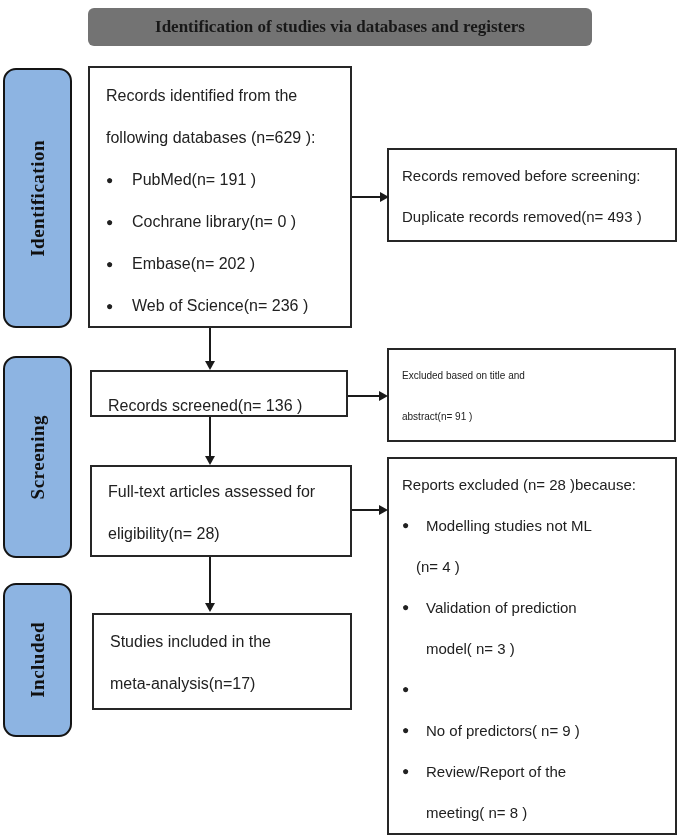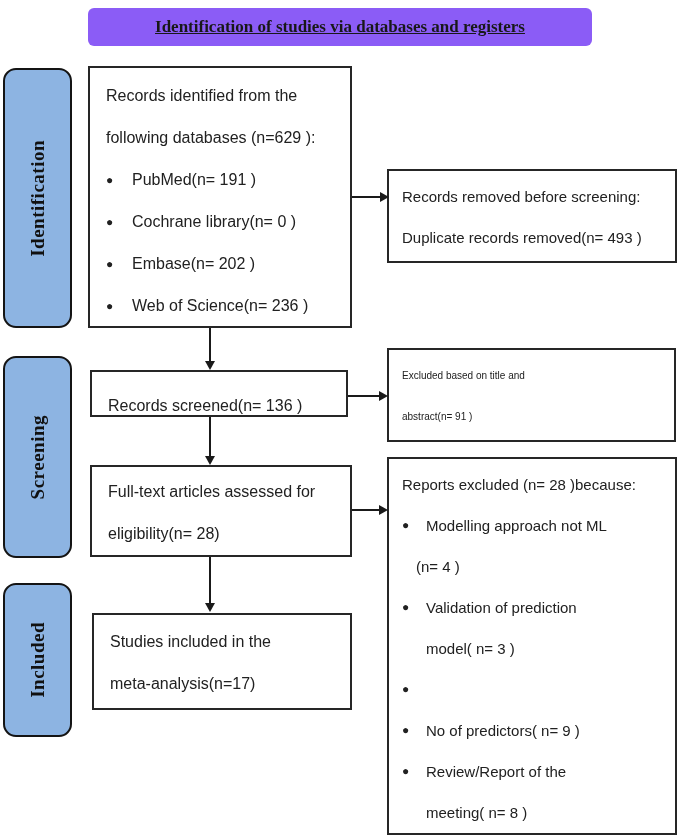--- a/index.html
+++ b/index.html
@@ -31,41 +31,41 @@
   }
   
   .box {
     position:absolute; background:#ffffff; border:2px solid #262626;
     font-size:16px; color:#212121;
   }
   .b-identified { left:88px; top:66px; width:264px; height:262px; padding:7px 10px 0 16px; line-height:42px; }
   .b-screened   { left:90px; top:370px; width:258px; height:47px; display:flex; align-items:flex-end; padding-left:16px; }
   .b-fulltext   { left:90px; top:465px; width:262px; height:92px; padding:4px 10px 0 16px; line-height:42px; }
   .b-included   { left:92px; top:613px; width:260px; height:97px; padding:6px 10px 8px 16px; line-height:42px; }
-  .b-removed    { left:387px; top:148px; width:290px; height:94px; padding:5px 8px 0 13px; line-height:41px; font-size:15px;margin-top:21px; }
+  .b-removed    { left:387px; top:148px; width:290px; height:94px; padding:5px 8px 0 13px; line-height:41px; font-size:15px; }
   .b-titleabs   { left:387px; top:348px; width:289px; height:94px; padding:5px 8px 0 13px; line-height:41px; font-size:10px; }
   .b-reports    { left:387px; top:457px; width:290px; height:378px; padding:5px 8px 0 13px; line-height:41px; font-size:15px; }
   .ln { white-space:nowrap; }
   .bl { display:flex; }
   .mk { width:26px; flex:none; font-size:12px; }
   .b-reports .mk { width:24px; }
   .cont { padding-left:24px; }
   .cont-tight { margin-left:-10px; }
   
   .aline { position:absolute; background:#1a1a1a; }
   .ahead { position:absolute; width:0; height:0; }
   .ahead.right { border-top:5px solid transparent; border-bottom:5px solid transparent; border-left:9px solid #1a1a1a; }
   .ahead.down  { border-left:5px solid transparent; border-right:5px solid transparent; border-top:9px solid #1a1a1a; }
 </style>
 </head>
 <body>
 
 <div class="canvas">
 
-  <div class="banner" style="background-color: #8b5cf6; text-decoration: underline;">
+  <div class="banner" style="background-color: #737373;">
     <span>Identification of studies via databases and registers</span>
   </div>
 
   <div class="stage stage-identification" style="background-color: rgb(141, 180, 226);">
     <span class="stage-text">Identification</span>
   </div>
   <div class="stage stage-screening" style="background-color: rgb(141, 180, 226);">
     <span class="stage-text">Screening</span>
   </div>
   <div class="stage stage-included" style="background-color: rgb(141, 180, 226);">
@@ -109,21 +109,21 @@
 
   <div class="box b-fulltext">
     <div class="ln">Full-text articles assessed for</div>
     <div class="ln">eligibility(n= 28)</div>
   </div>
 
   <div class="box b-reports">
     <div class="ln">Reports excluded (n= 28 )because:</div>
     <div class="ln bl">
       <span class="mk">●</span>
-      <span>Modelling approach not ML</span>
+      <span>Modelling studies not ML</span>
     </div>
     <div class="ln cont cont-tight">(n= 4 )</div>
     <div class="ln bl">
       <span class="mk">●</span>
       <span>Validation of prediction</span>
     </div>
     <div class="ln cont">model( n= 3 )</div>
     <div class="ln bl">
       <span class="mk">●</span>
     </div>

